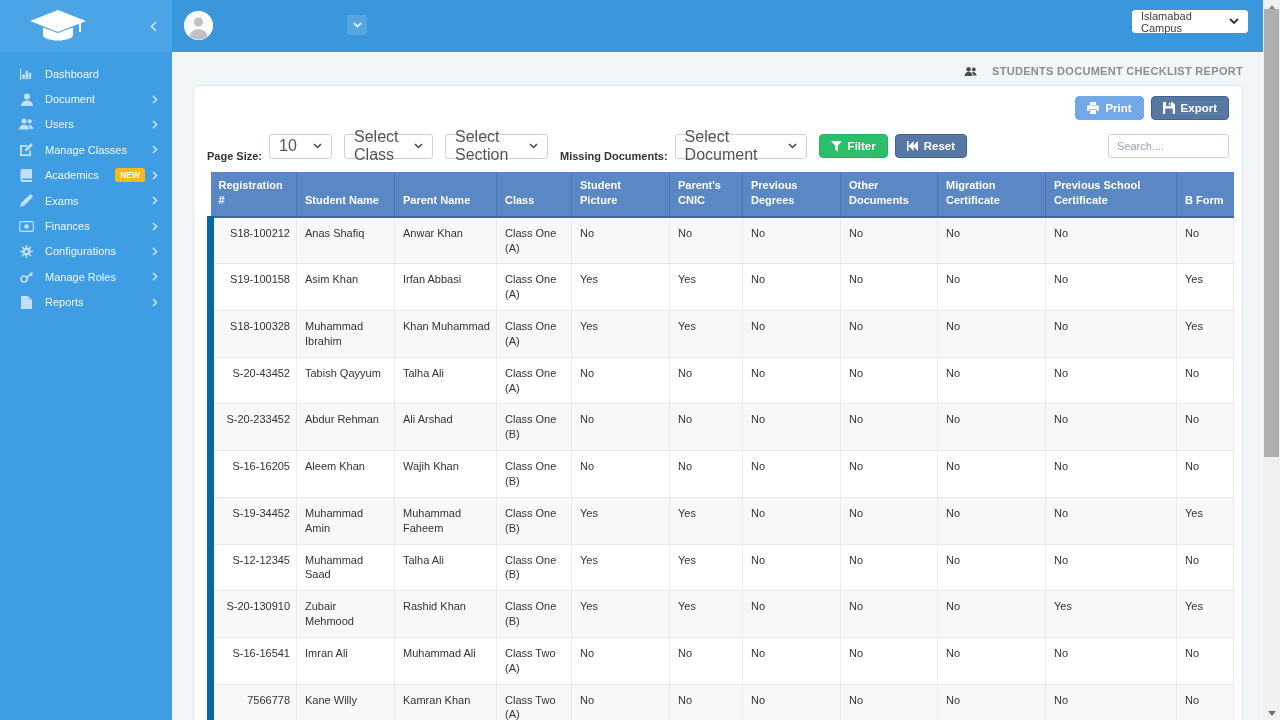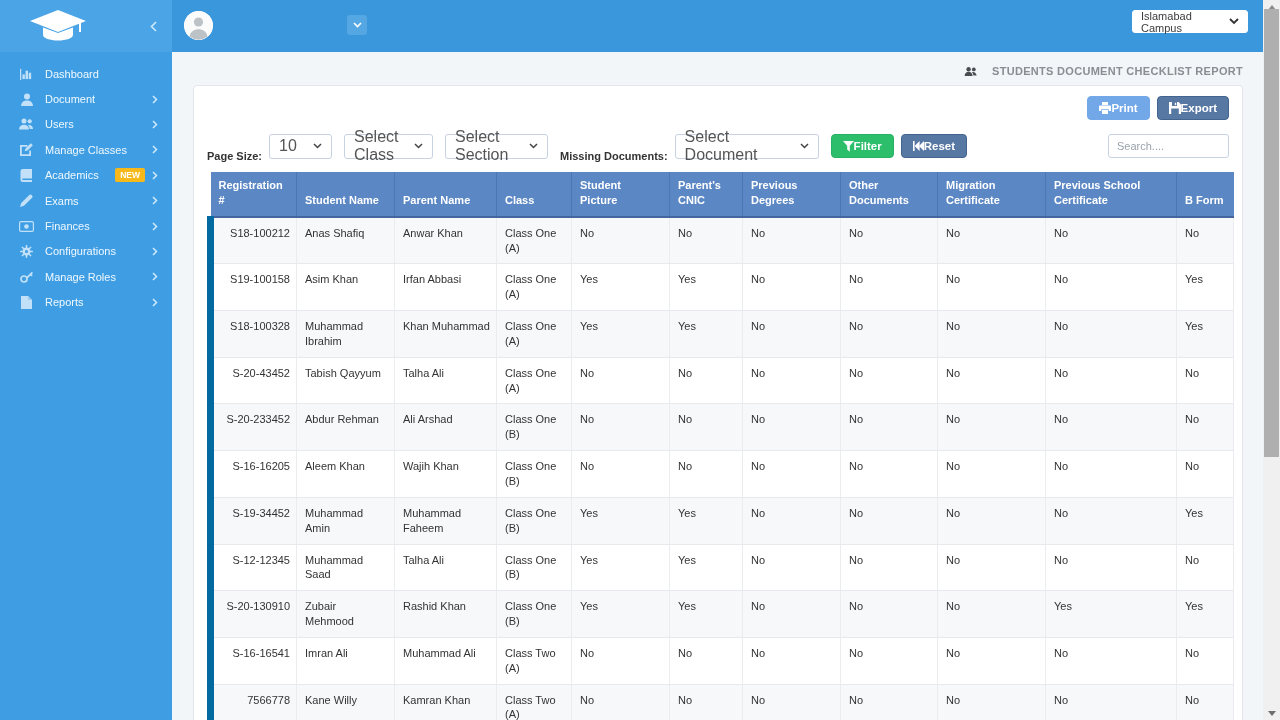--- a/index.html
+++ b/index.html
@@ -26,36 +26,36 @@
     display:flex; align-items:center; justify-content:center; cursor:pointer; }
   .campus-select { position:absolute; right:15px; top:10px; width:116px; height:23px; background:#fff; border:1px solid #fff; border-radius:3px;
     display:flex; align-items:center; padding:0 8px; font-size:11px; color:#3C3C3C; cursor:pointer; }
   .campus-select .cs-label { flex:1; }
 
   
   .main { position:absolute; left:172px; top:52px; width:1091px; height:668px; background:#F3F6F9; padding:13px 20px 0 21px; }
   .page-title { display:flex; align-items:center; gap:14px; font-size:11px; font-weight:bold; color:#8A8D92; letter-spacing:.3px;justify-content:flex-end; }
   .panel { margin-top:8px; background:#fff; border:1px solid #E3E6EA; border-radius:4px; padding:10px 13px 20px 13px; height:700px; }
   .panel-top { display:flex; justify-content:flex-end; gap:7px; }
-  .btn { display:inline-flex; align-items:center; font-size:11.5px; font-weight:bold; color:#fff; border-radius:4px;
+  .btn { display:inline-flex; align-items:center; gap:6px; font-size:11.5px; font-weight:bold; color:#fff; border-radius:4px;
     padding:0 11px; height:24px; cursor:pointer; border:1px solid transparent; }
   .btn-print  { background:#72A7E8; border-color:#72A7E8; }
   .btn-export { background:#5878A4; border-color:#42648E; }
   .btn-filter { background:#2DBE6C; border-color:#27B164; }
   .btn-reset  { background:#5878A4; border-color:#42648E; }
 
   .filter-row { margin-top:10px; display:flex; align-items:center; }
   .f-label { font-size:11px; font-weight:bold; color:#333; margin-right:7px; white-space:nowrap;margin-top:20px; }
   .select { height:25px; background:#fff; border:1px solid #C7D3E2; border-radius:3px; display:flex; align-items:center;
     padding:0 9px; font-size:16px; color:#555; cursor:pointer; margin-right:12px; }
   .select .s-label { flex:1; padding-right:10px; }
   .sel-pagesize { width:63px; }
   .sel-class { width:89px; }
   .sel-section { width:103px; }
-  .sel-document { width:144px; }
+  .sel-document { width:132px; }
   .search-box { margin-left:auto; width:121px; height:24px; border:1px solid #C7D3E2; border-radius:3px; font-size:11px;
     color:#555; padding:0 8px; outline:none; font-family:inherit; }
   .search-box::placeholder { color:#9AA3AD; }
 
   
   table.report { margin-top:10px; width:1024px; border-collapse:collapse; table-layout:fixed; font-size:11px; }
   table.report thead th { background:#5B87C4; color:#fff; text-align:left; vertical-align:bottom; font-weight:bold;
     padding:6px 8px 8px 8px; line-height:1.35; border-right:1px solid #4C78B2; border-bottom:2px solid #44659E; cursor:pointer; }
   table.report thead th:last-child { border-right:1px solid #5B87C4; }
   table.report td { padding:8px 6px 8px 8px; color:#333; vertical-align:top; line-height:1.35;

